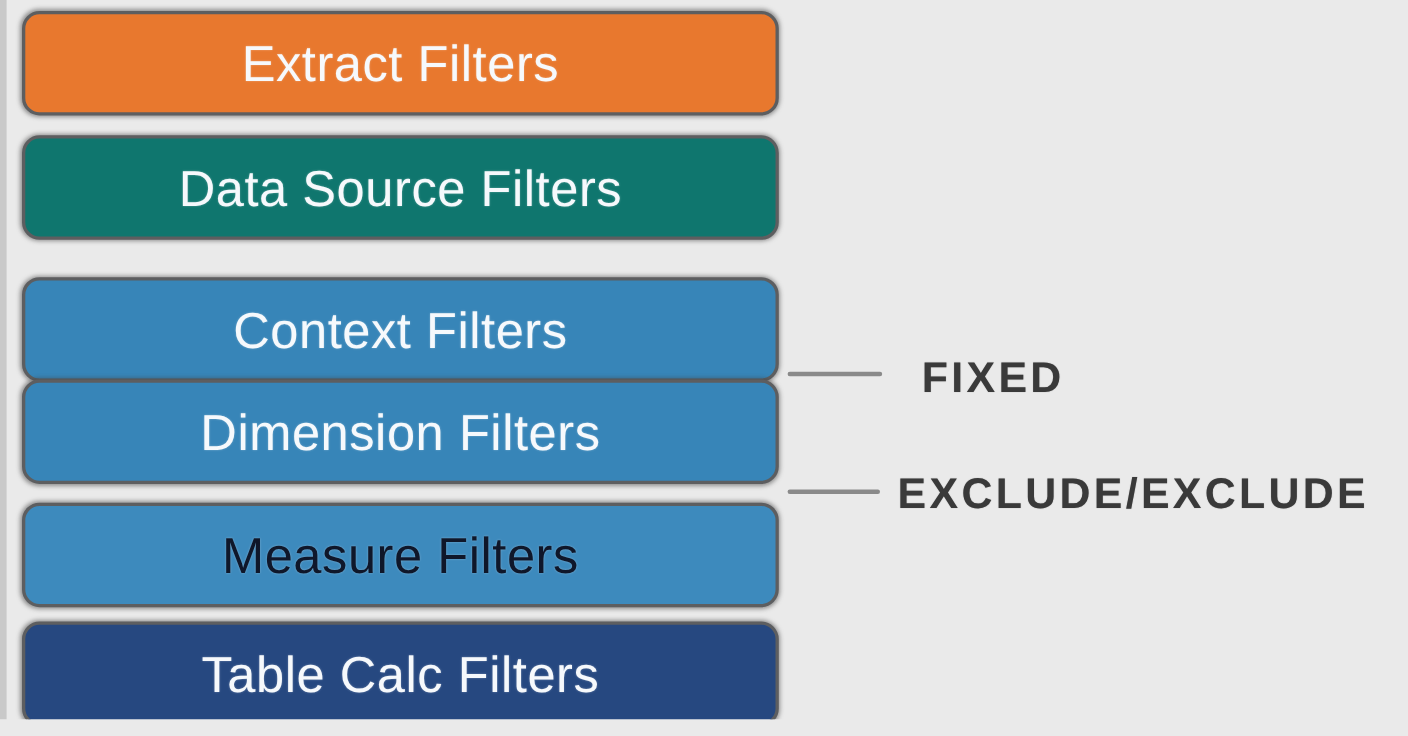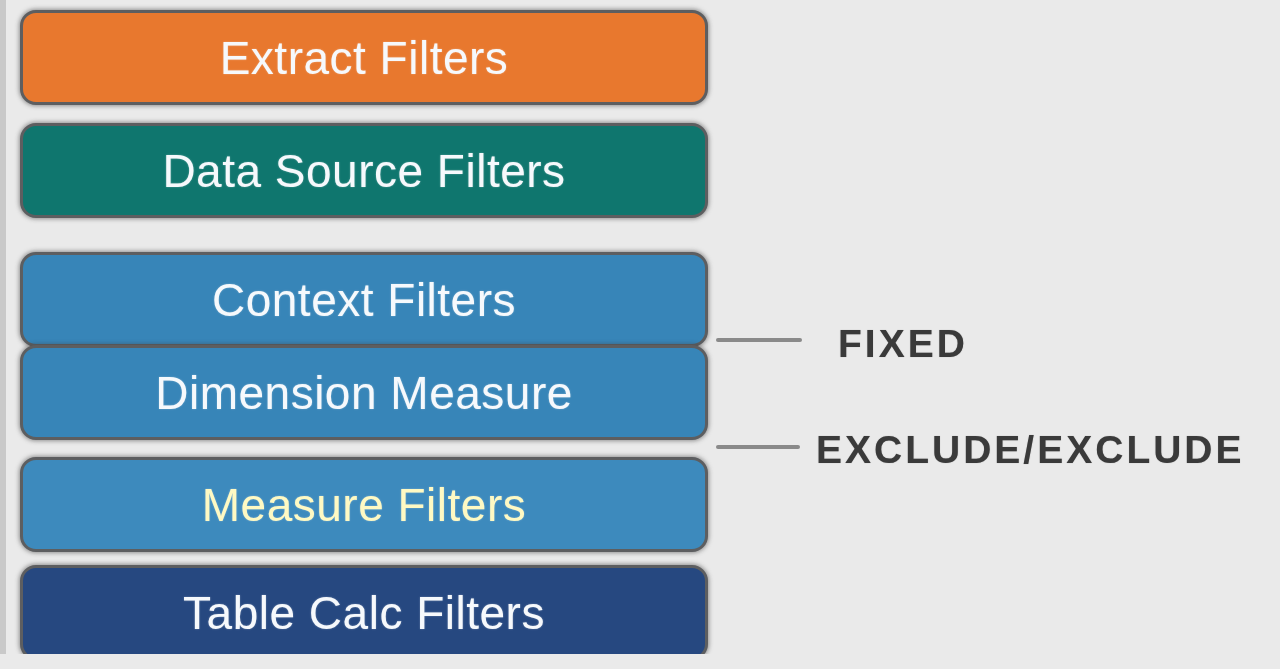--- a/index.html
+++ b/index.html
@@ -83,25 +83,25 @@
 
   <div class="filter-box box-1" style="background: #0f766e; text-align: center;">
     <span class="label" style="color: rgb(246, 249, 252);">Data Source Filters</span>
   </div>
 
   <div class="filter-box box-2" style="background: rgb(55, 133, 184);">
     <span class="label" style="color: rgb(246, 249, 252);">Context Filters</span>
   </div>
 
   <div class="filter-box box-3" style="background: rgb(55, 133, 184);">
-    <span class="label" style="color: rgb(246, 249, 252);">Dimension Measure</span>
+    <span class="label" style="color: rgb(246, 249, 252);">Dimension Filters</span>
   </div>
 
   <div class="filter-box box-4" style="background: rgb(61, 138, 189);">
-    <span class="label" style="color: #fef9c3;">Measure Filters</span>
+    <span class="label" style="color: #0f172a;">Measure Filters</span>
   </div>
 
   <div class="filter-box box-5" style="background: rgb(38, 72, 128);">
     <span class="label" style="color: rgb(246, 249, 252);">Table Calc Filters</span>
   </div>
 
   <div class="connector connector-fixed"></div>
   <div class="annotation annotation-fixed">FIXED</div>
 
   <div class="connector connector-include"></div>

